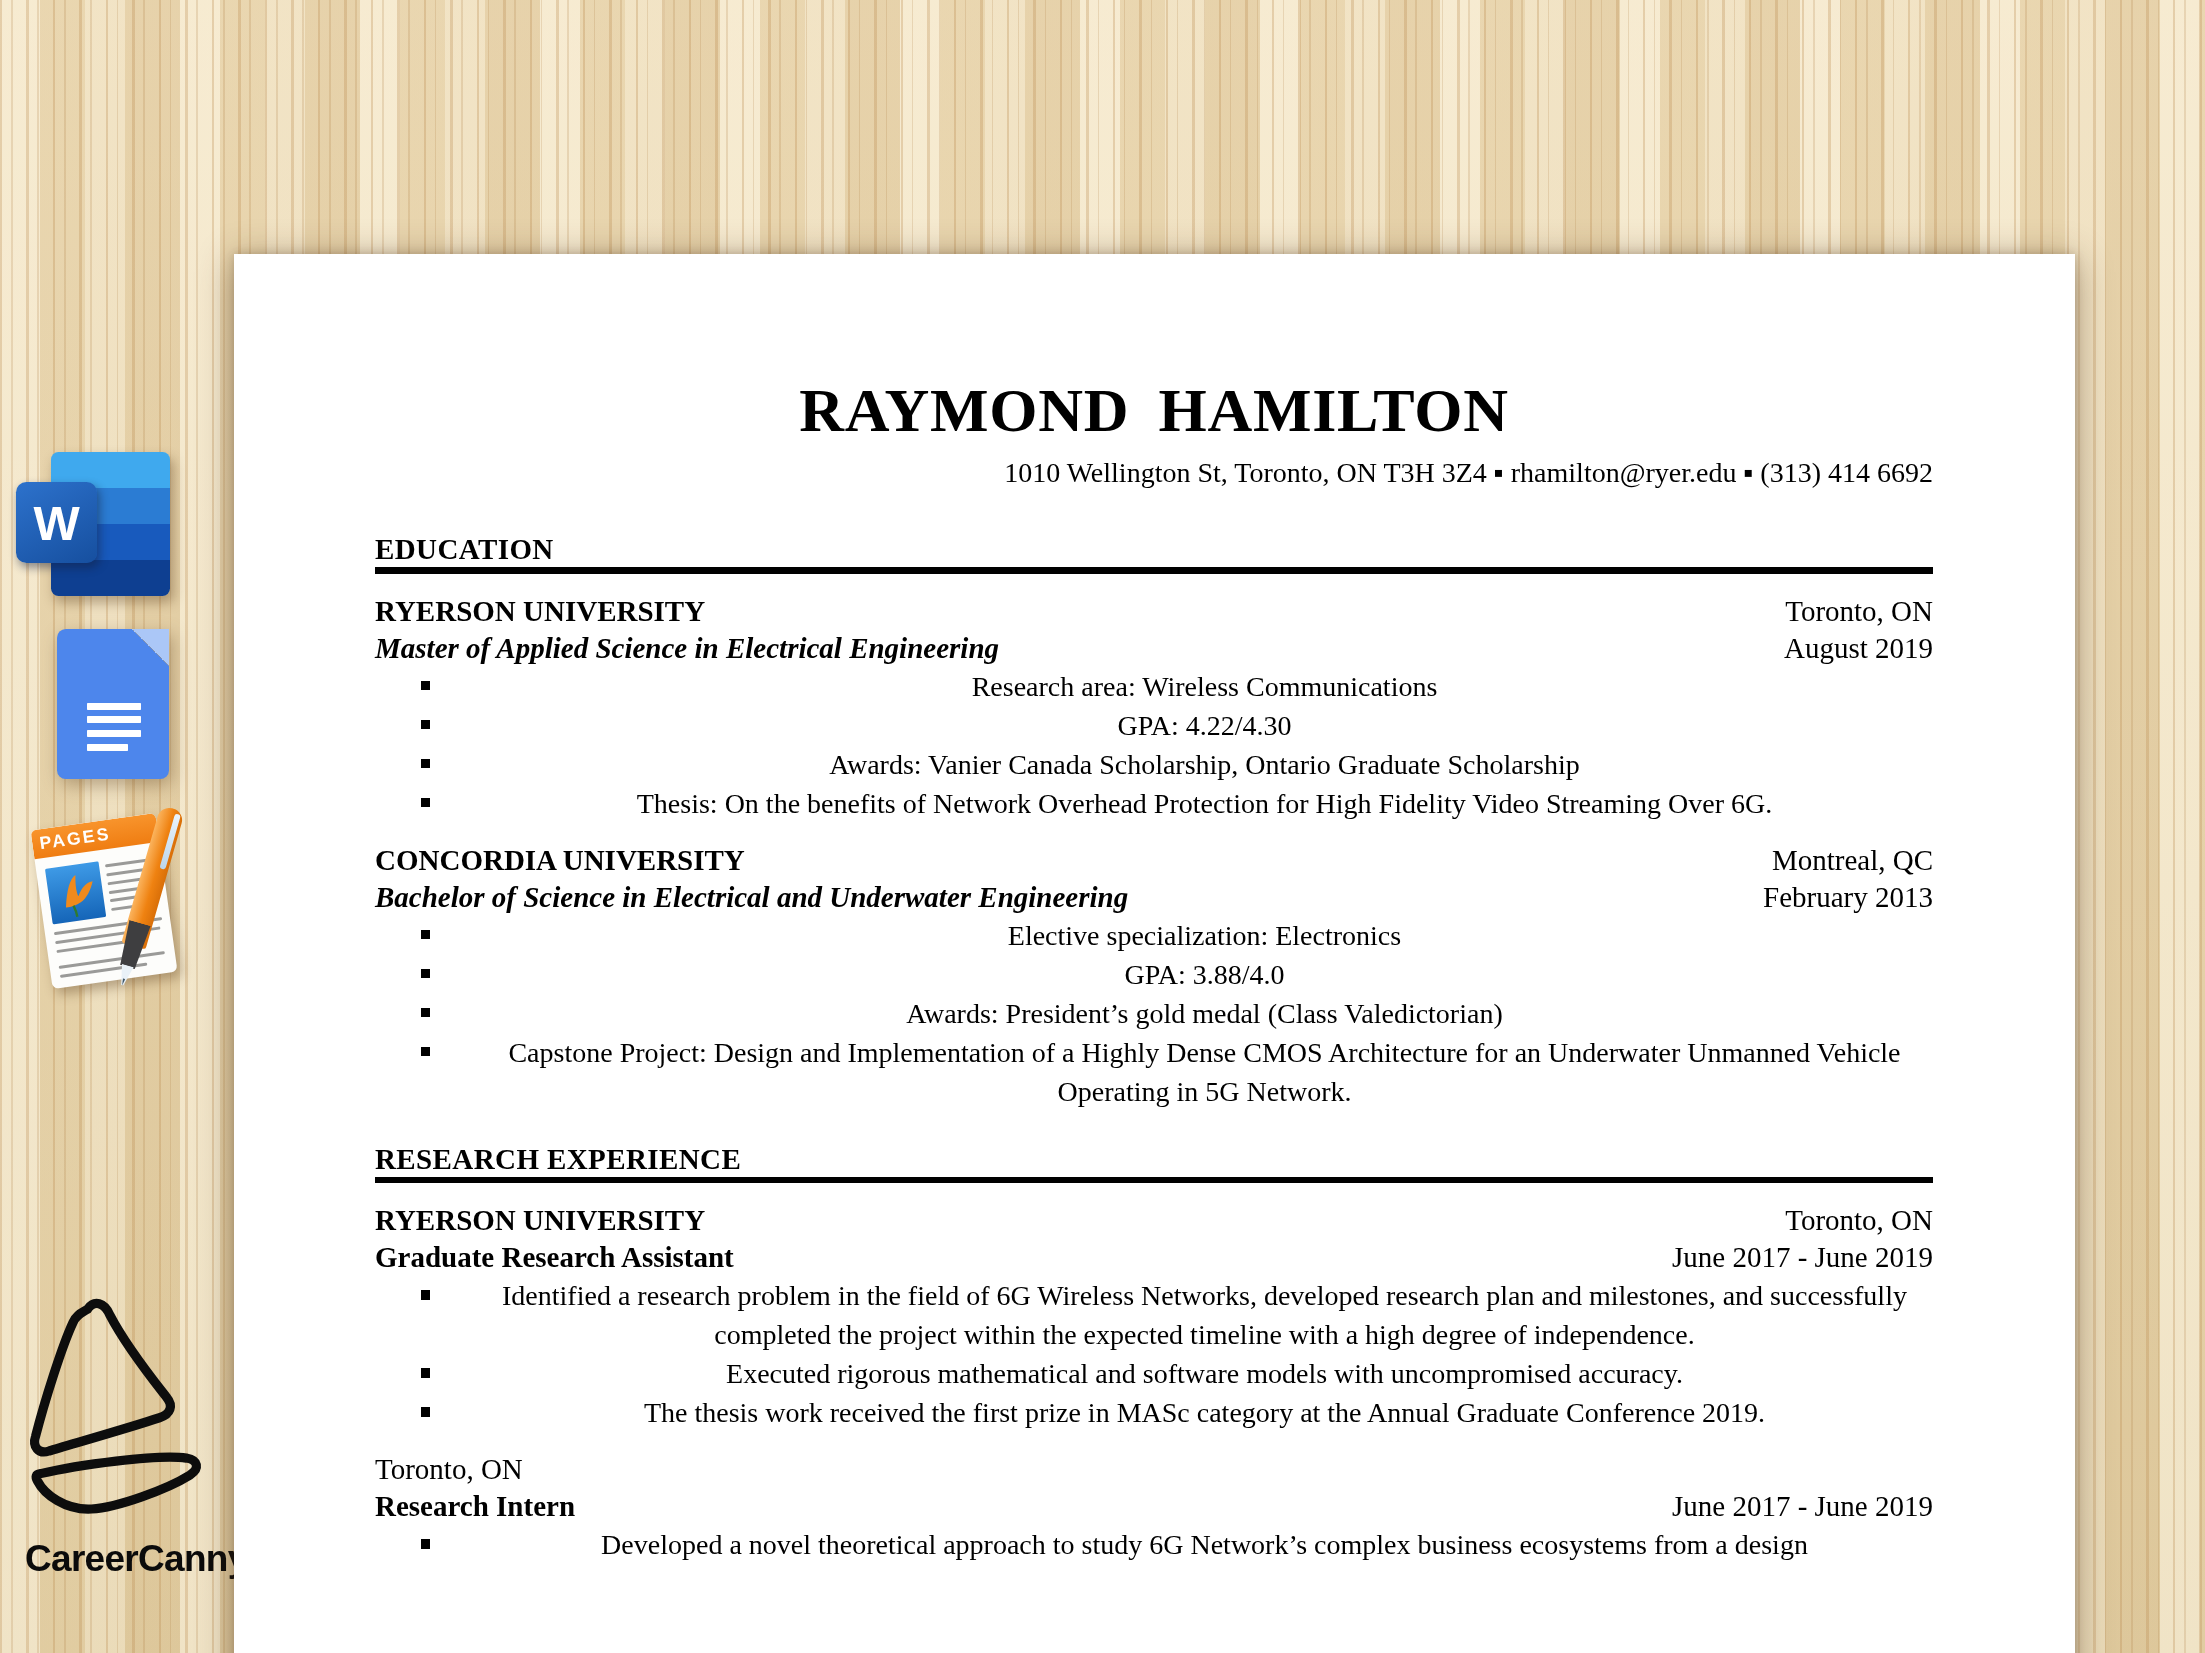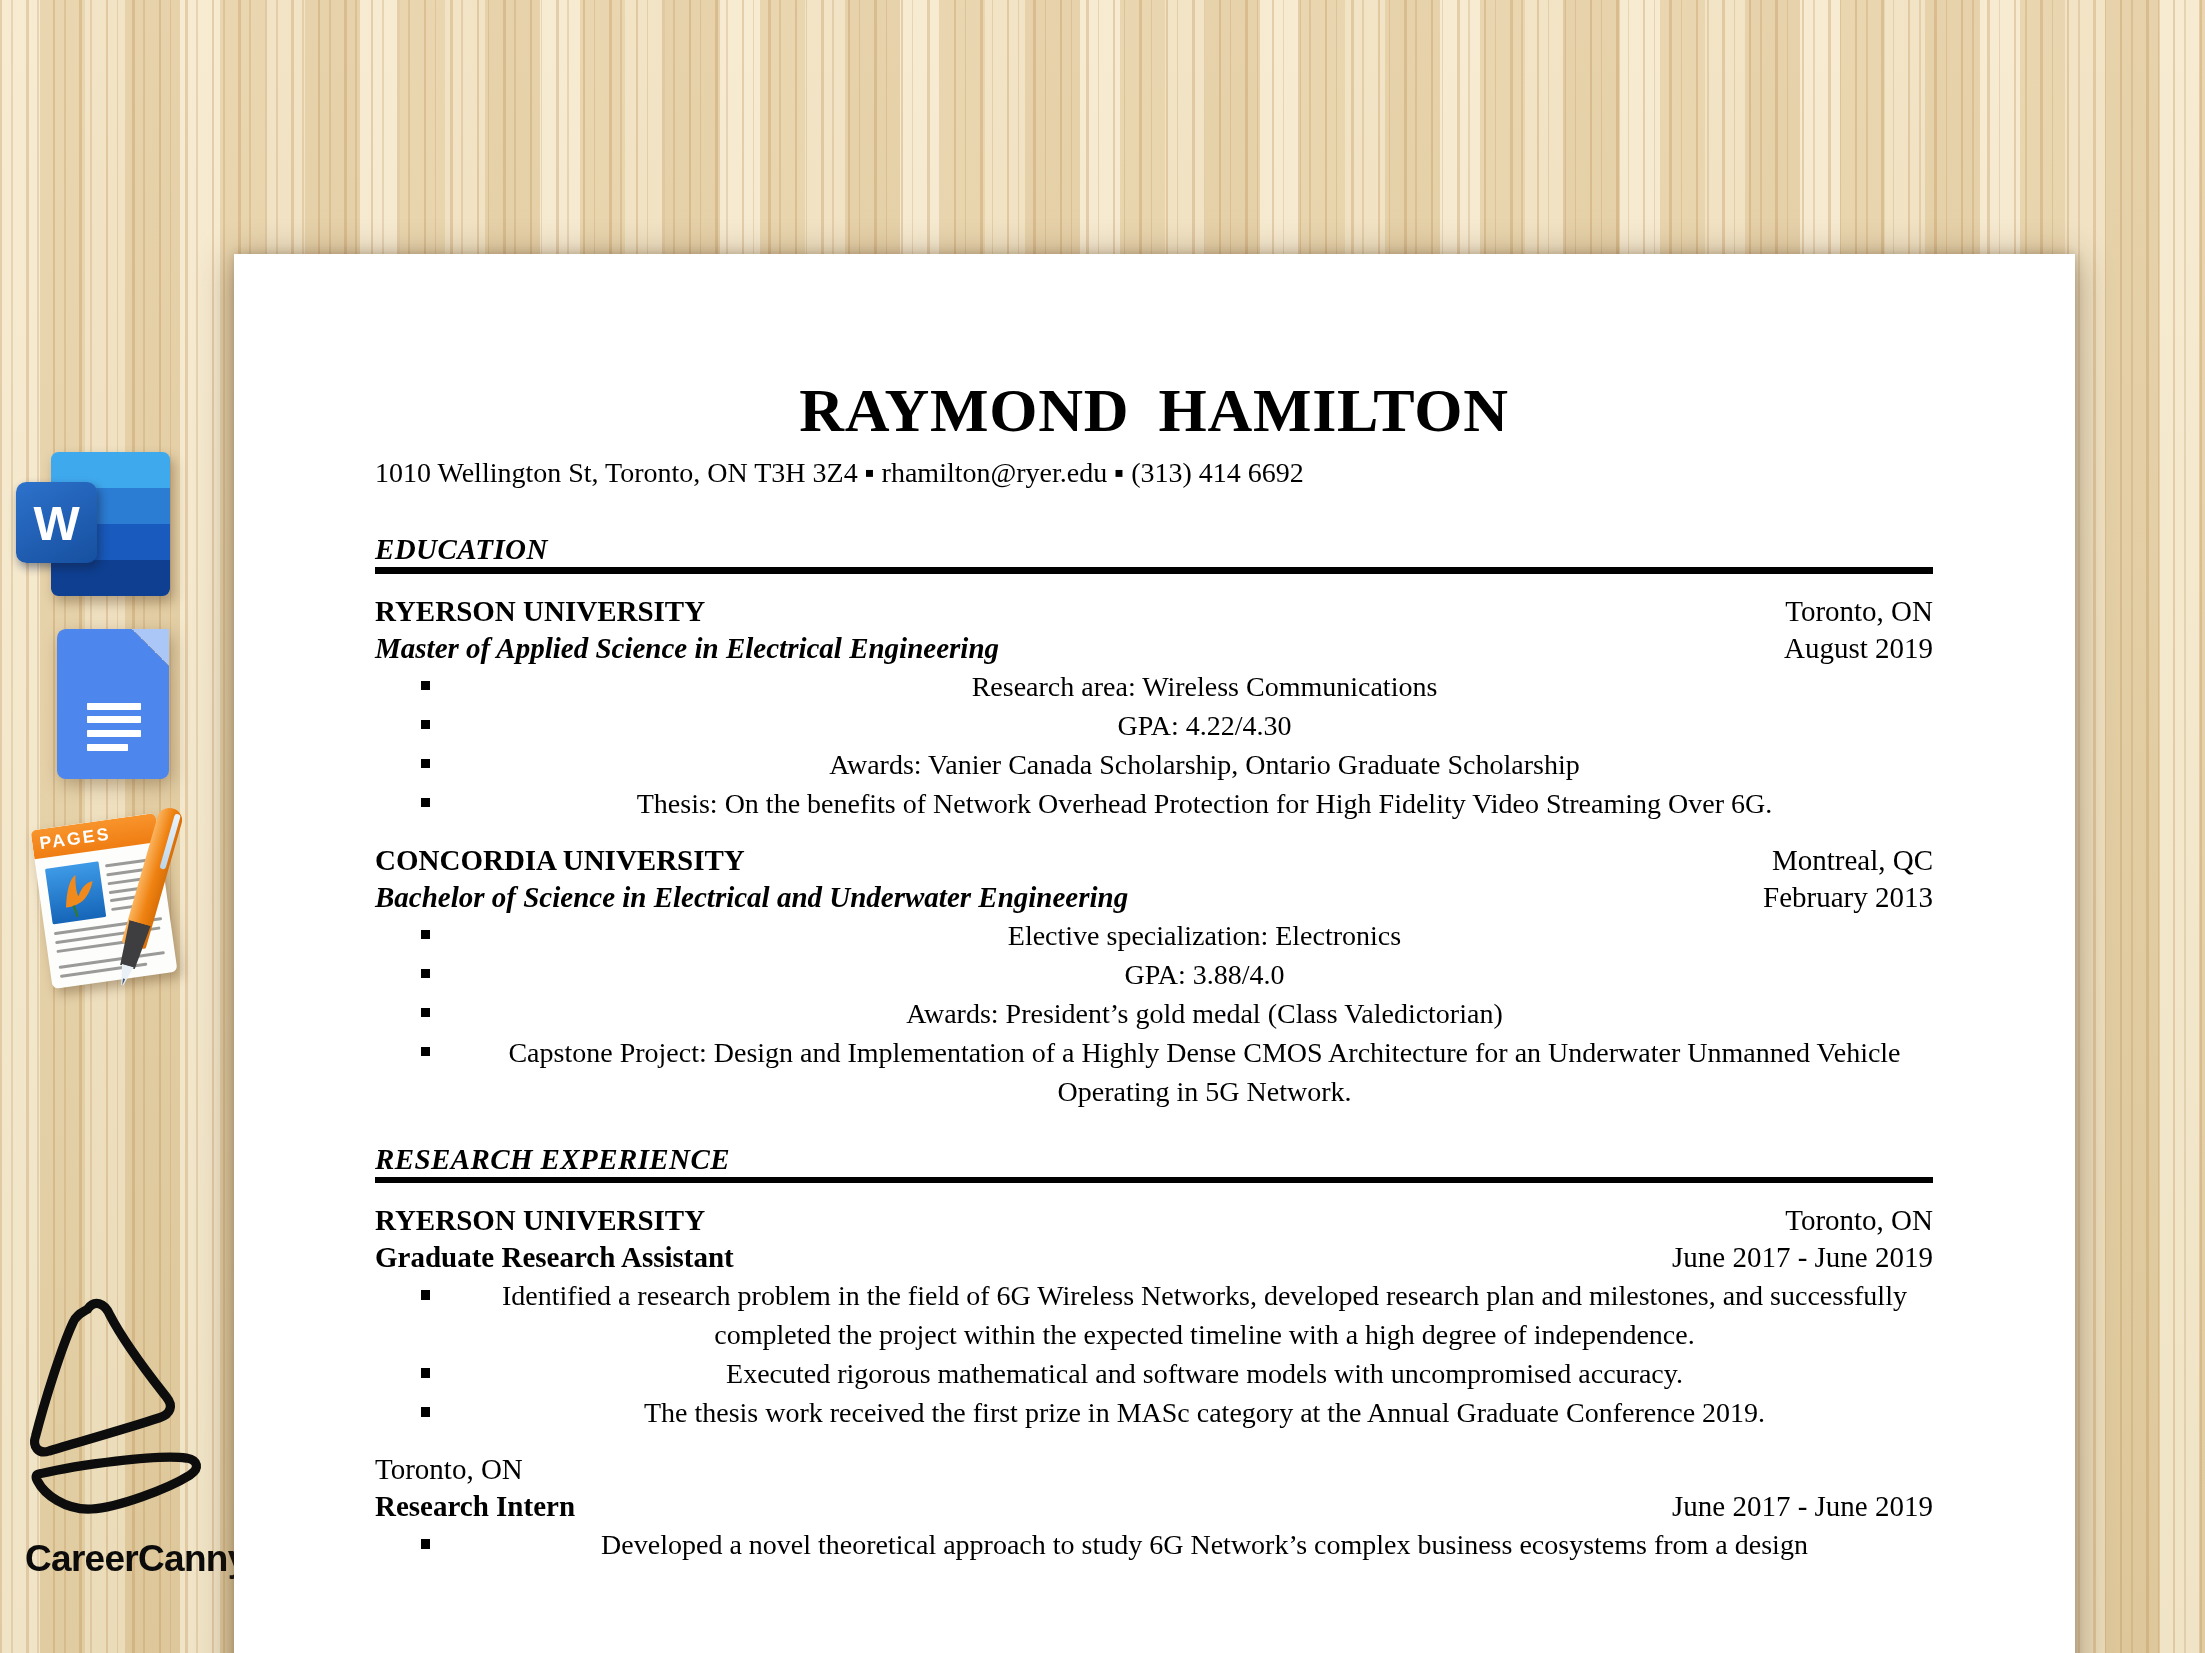--- a/index.html
+++ b/index.html
@@ -21,26 +21,26 @@
     box-shadow:0 5.9px 34px rgba(70,45,20,.45), 0 0 8.8px rgba(70,45,20,.22);
     padding:125px 142px 0 141px;
     font-family:"Liberation Serif","DejaVu Serif",serif;
     color:#000;
   }
   .name{
     font-size:62px; font-weight:700; text-align:center;
     line-height:63px; letter-spacing:0.7px; word-spacing:13.2px;
   }
   .contact{
-    font-size:28px; text-align:left; line-height:37px; margin-top:11.8px;
+    font-size:28px; text-align:right; line-height:37px; margin-top:11.8px;
   }
   .section{ margin-top:43px; }
   .section + .section{ margin-top:33px; }
   .section-heading{
-    font-size:29px; font-weight:700; line-height:31px; letter-spacing:0.4px;font-style:italic;
+    font-size:29px; font-weight:700; line-height:31px; letter-spacing:0.4px;
   }
   .section-rule{ height:6.6px; background:#000; margin-top:2.2px; }
   .entry{ margin-top:19px; }
   .entry + .entry{ }
   .erow{
     display:flex; justify-content:space-between; align-items:baseline;
     font-size:29px; line-height:37px;
   }
   .org{ font-weight:700; }
   .role{ font-weight:700; }

